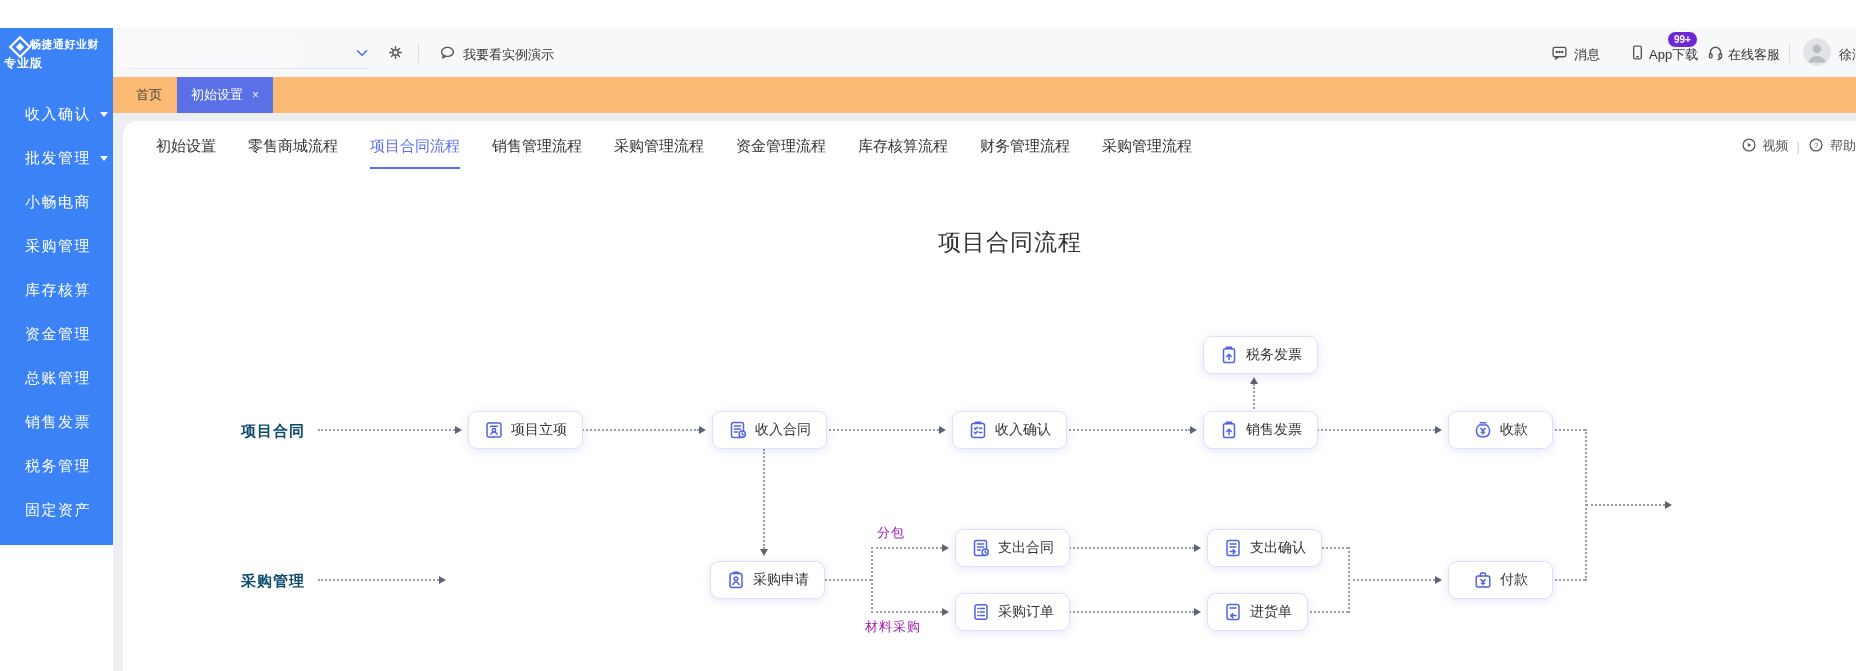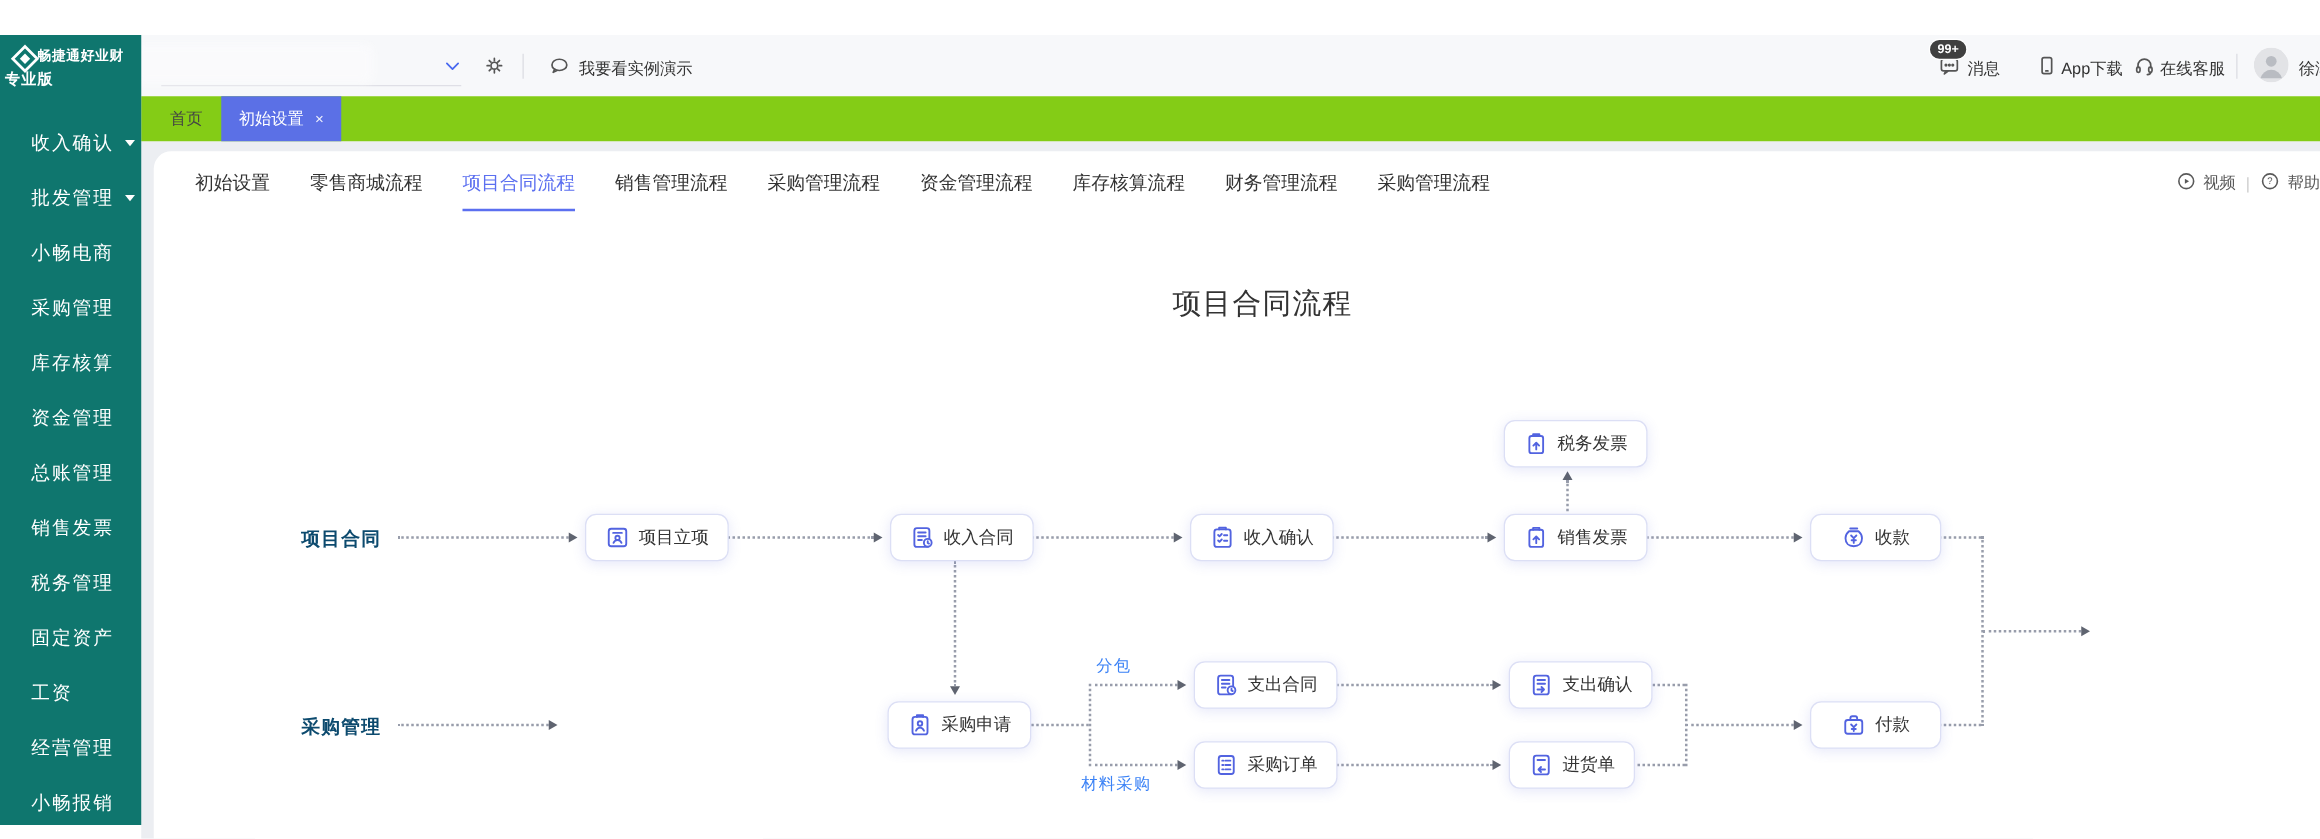--- a/index.html
+++ b/index.html
@@ -1,44 +1,44 @@
 <!DOCTYPE html>
 <html><head>
 <meta charset="utf-8">
 <style>
   html,body{margin:0;padding:0}
   body{width:1856px;height:671px;overflow:hidden;position:relative;background:#fff;
        font-family:"Liberation Sans","DejaVu Sans",sans-serif;color:#333}
   .topstrip{position:absolute;left:0;top:0;width:1856px;height:28px;background:#fff}
 
   
-  .sidebar{position:absolute;left:0;top:28px;width:113px;height:632px;background:#0f766e;color:#fff;z-index:2}
+  .sidebar{position:absolute;left:0;top:28px;width:113px;height:517px;background:#3b82f6;color:#fff;z-index:2}
   .logo-block{position:relative;height:52px}
   .logo-row{display:flex;align-items:center;gap:4px;padding:7px 2px 0 8px}
   .brand-name{font-size:11px;font-weight:bold;white-space:nowrap;letter-spacing:.5px}
   .edition{font-size:12px;font-weight:bold;padding:2px 0 0 4px;letter-spacing:1px}
   .side-menu{margin-top:12px}
   .side-item{height:44px;display:flex;align-items:center;padding-left:25px;font-size:15px;letter-spacing:1.5px;cursor:pointer}
   .caret{width:0;height:0;border-left:4.5px solid transparent;border-right:4.5px solid transparent;border-top:5.5px solid #fff;margin-left:9px}
 
   
   .header{position:absolute;left:113px;top:28px;width:1743px;height:49px;background:#f7f8fa;z-index:1}
   .redact{position:absolute;left:-6px;top:9px;width:190px;height:28px;background:rgba(250,250,252,.96);
           filter:blur(3px);border-radius:4px;z-index:4;box-shadow:0 0 6px rgba(255,255,255,.9)}
   .acct-line{position:absolute;left:16px;top:40px;width:240px;border-bottom:1px solid #dfdfe6}
   .hicon{position:absolute;top:16px;width:18px;height:18px}
   .vdiv{position:absolute;top:15px;height:20px;border-left:1px solid #dcdce2}
   .htext{position:absolute;top:18px;font-size:13px;color:#333;white-space:nowrap;cursor:pointer}
-  .badge{position:absolute;left:1430px;top:3px;background:#404040;color:#fff;font-size:10px;font-weight:bold;
+  .badge{position:absolute;left:1554px;top:3px;background:#6d28d9;color:#fff;font-size:10px;font-weight:bold;
          padding:2px 6px;border-radius:9px;border:1px solid #fff;z-index:3}
   .avatar{position:absolute;left:1690px;top:10px;width:28px;height:28px;border-radius:50%;overflow:hidden;cursor:pointer}
   .uname{position:absolute;left:1726px;top:18px;font-size:13px;color:#333;width:26px;overflow:hidden;white-space:nowrap}
 
   
-  .tabrow{position:absolute;left:113px;top:77px;width:1743px;height:36px;background:#84cc16;z-index:1}
+  .tabrow{position:absolute;left:113px;top:77px;width:1743px;height:36px;background:#fdba74;z-index:1}
   .wtab-home{position:absolute;left:8px;top:0;width:56px;height:36px;display:flex;align-items:center;justify-content:center;
              font-size:13px;color:#444;cursor:pointer}
   .wtab-active{position:absolute;left:64px;top:0;height:36px;padding:0 14px;background:#5b70e6;color:#fff;
                display:flex;align-items:center;gap:9px;font-size:13px;cursor:pointer}
   .wtab-close{font-size:12px;opacity:.9;cursor:pointer}
 
   
   .content{position:absolute;left:113px;top:113px;width:1743px;height:558px;background:#eceef2}
   .card{position:absolute;left:10px;top:8px;width:1733px;height:550px;background:#fff;border-radius:14px 0 0 0;overflow:hidden}
 
@@ -50,21 +50,21 @@
   .tool{display:flex;align-items:center;gap:4px;cursor:pointer;white-space:nowrap}
 
   .dtitle{position:absolute;left:887px;top:106px;transform:translateX(-50%);font-size:23px;font-weight:500;color:#333;letter-spacing:1px}
 
   
   .node{position:absolute;height:38px;display:inline-flex;align-items:center;gap:7px;padding:0 15px;background:#fff;
         border:1px solid #dcdff5;border-radius:9px;box-shadow:0 2px 10px rgba(93,107,217,.16);font-size:14px;color:#333;
         white-space:nowrap;cursor:pointer;z-index:2;box-sizing:border-box}
   .node .nicon{display:flex;width:20px;height:20px}
   .lane{position:absolute;font-size:15px;font-weight:600;color:#0c4a6e;letter-spacing:1px}
-  .blabel{position:absolute;font-size:13px;color:#3b82f6;letter-spacing:1px}
+  .blabel{position:absolute;font-size:13px;color:#a21caf;letter-spacing:1px}
   .lh{position:absolute;border-top:2px dotted #989dab;z-index:1}
   .lv{position:absolute;border-left:2px dotted #989dab;z-index:1}
   .ar,.au,.ad{position:absolute;width:0;height:0;z-index:1}
   .ar{border-top:4px solid transparent;border-bottom:4px solid transparent;border-left:7px solid #5f6470}
   .au{border-left:4px solid transparent;border-right:4px solid transparent;border-bottom:7px solid #5f6470}
   .ad{border-left:4px solid transparent;border-right:4px solid transparent;border-top:7px solid #5f6470}
 </style>
 </head>
 <body>
 

